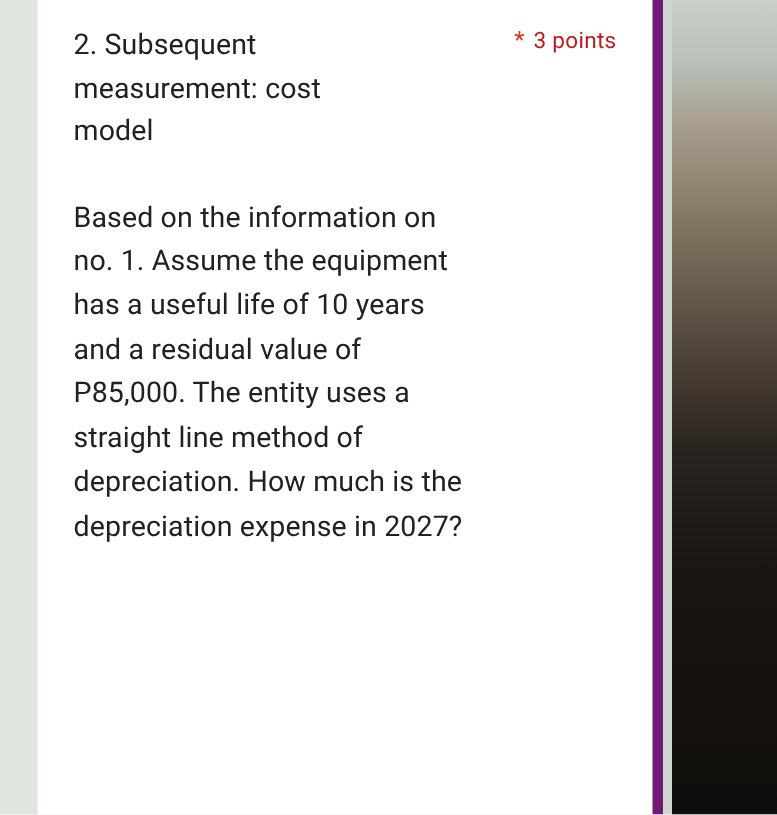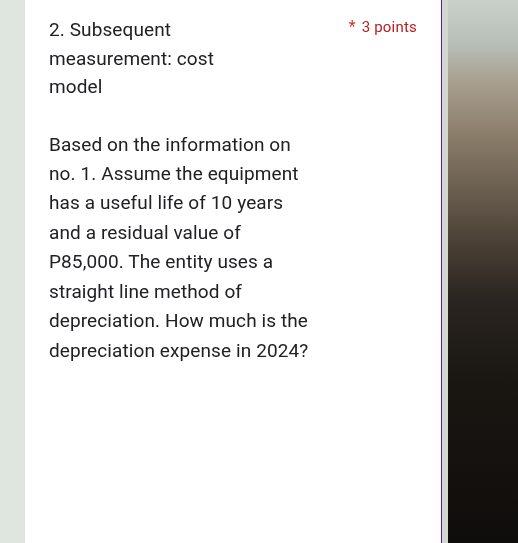--- a/index.html
+++ b/index.html
@@ -21,21 +21,21 @@
     }
     .left-sliver {
       width: 24px;
       background: #dfe5df;
       flex-shrink: 0;
     }
     .form-card {
       background: #ffffff;
       width: 418px;
       flex-shrink: 0;
-      border-right: 1px solid #701a75;
+      border-right: 7px solid #701a75;
       border-left: 1px solid #e2e2e2;
       padding: 16px 24px 24px 24px;
       position: relative;
     }
     .right-area {
       flex: 1;
       position: relative;
       background: linear-gradient(180deg, #c9d0c9 0%, #b8bfb8 8%, #a89f8f 15%, #8a7d6a 25%, #4a3f35 45%, #2a2520 55%, #1a1612 70%, #0f0d0b 100%);
     }
     .right-sliver-border {
@@ -91,19 +91,19 @@
 
   <div class="form-card">
     <div class="header-row">
       <div class="question-title">2. Subsequent measurement: cost model</div>
       <div class="points-wrap">
         <span class="required-star">*</span>
         <span class="points-text">3 points</span>
       </div>
     </div>
 
-    <div class="question-body">Based on the information on no. 1. Assume the equipment has a useful life of 10 years and a residual value of P85,000. The entity uses a straight line method of depreciation. How much is the depreciation expense in 2024?</div>
+    <div class="question-body">Based on the information on no. 1. Assume the equipment has a useful life of 10 years and a residual value of P85,000. The entity uses a straight line method of depreciation. How much is the depreciation expense in 2027?</div>
   </div>
 
   <div class="right-sliver-border"></div>
 
   <div class="right-area"></div>
 </div>
 
 </body></html>

